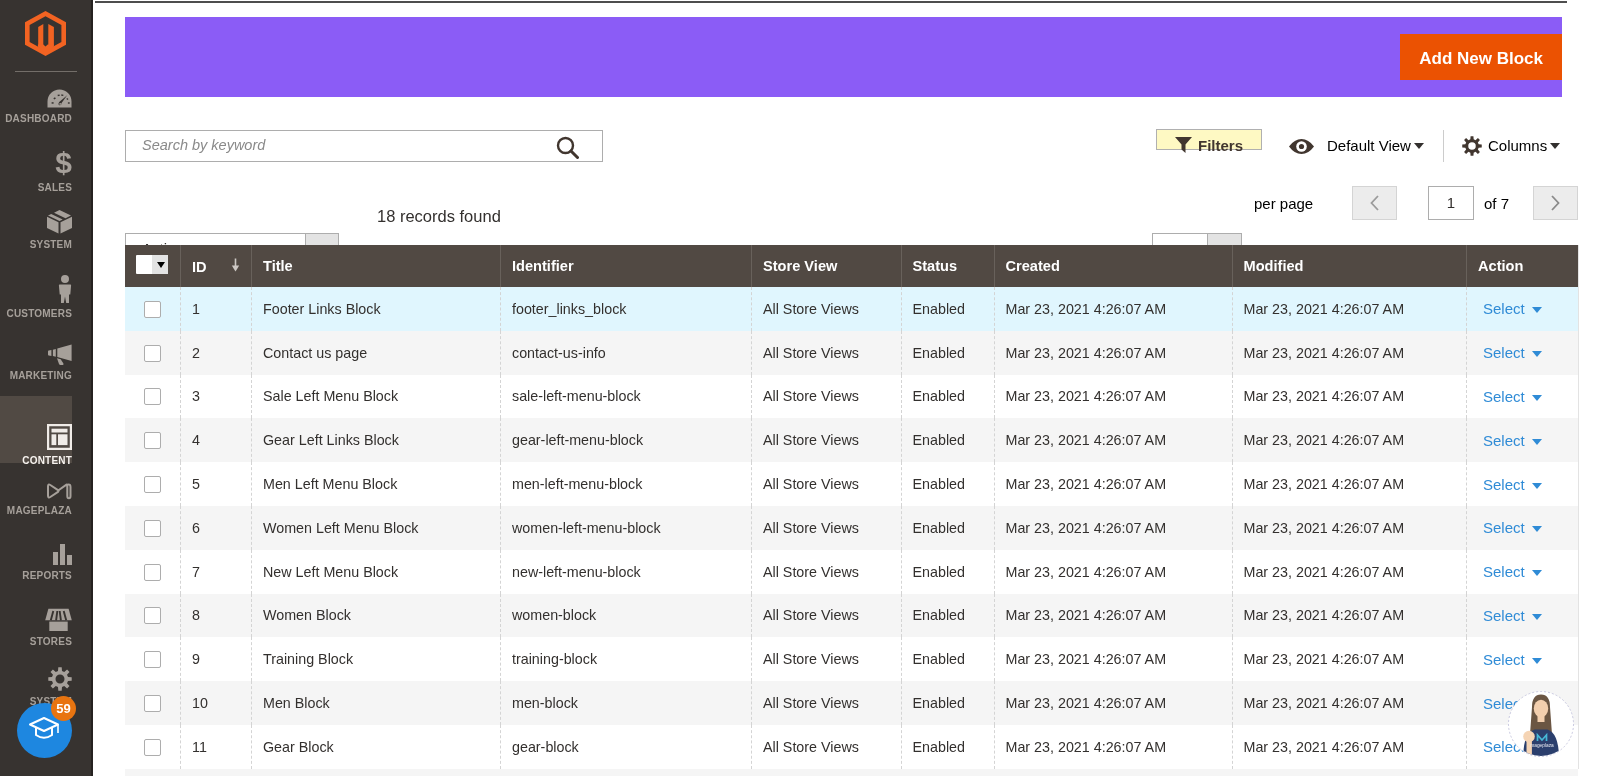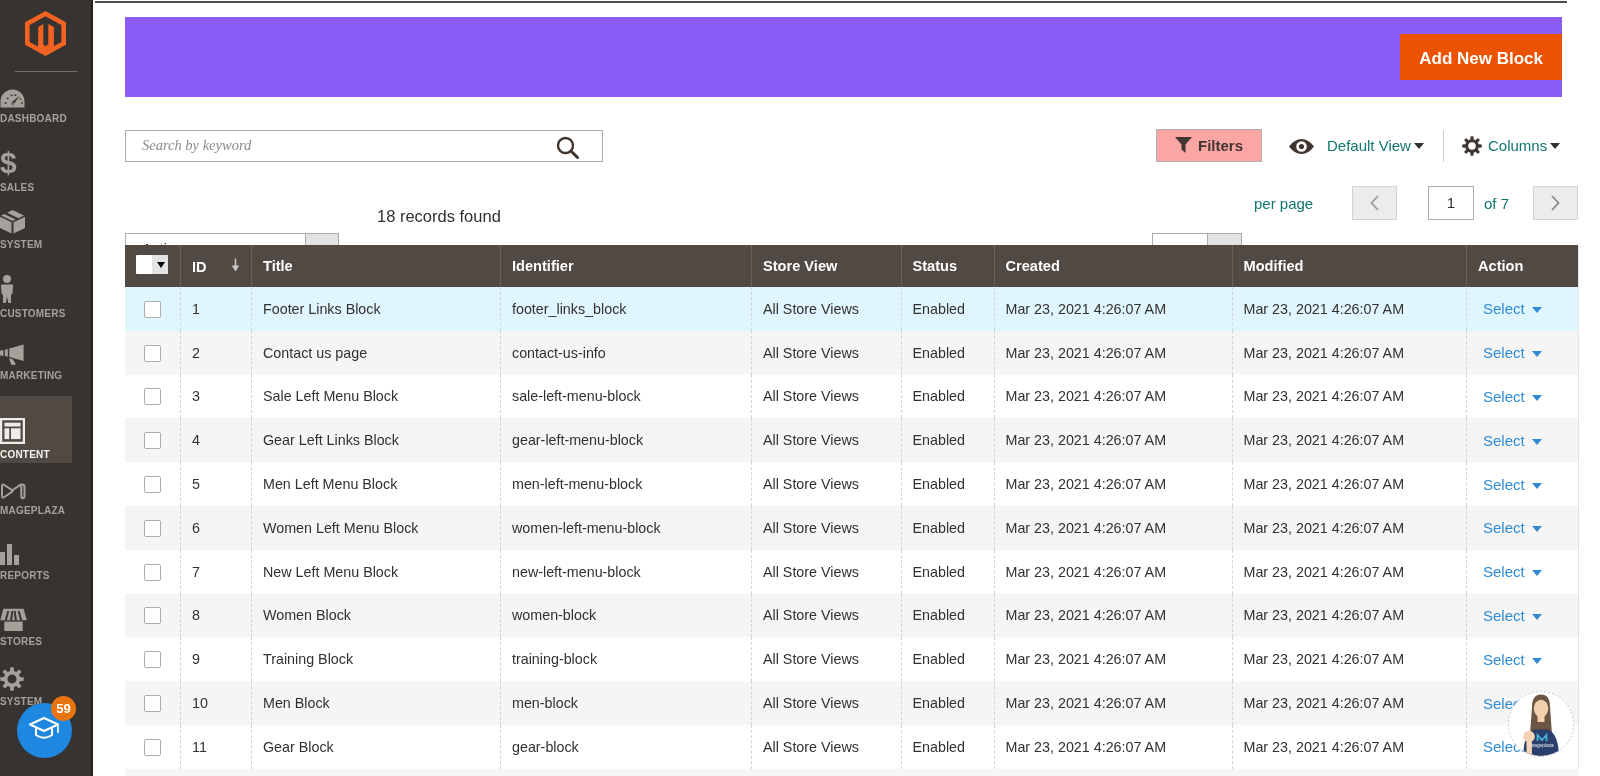--- a/index.html
+++ b/index.html
@@ -5,41 +5,41 @@
 * { margin:0; padding:0; box-sizing:border-box; }
 html,body { width:1600px; height:776px; overflow:hidden; background:#fff;
   font-family:"Liberation Sans", sans-serif; }
 #page { position:relative; width:1600px; height:776px; overflow:hidden; }
 
 
 #nav { position:absolute; left:0; top:0; width:93px; height:776px; background:#373330; }
 #nav .edge { position:absolute; right:0; top:0; width:2px; height:776px; background:#252220; z-index:9; }
 #logo { position:absolute; left:25px; top:11px; }
 #nav .divider { position:absolute; left:15px; top:71px; width:62px; height:1px; background:#736e69; }
-.mi { position:absolute; left:0; width:72px; text-align:left; }
+.mi { position:absolute; left:0; width:72px; text-align:right; }
 .mi .cap { display:block; margin-top:5px; font-size:10px; font-weight:600; letter-spacing:.2px; color:#a6a09a; }
 .mi svg { display:inline-block; vertical-align:top; }
 .mi.sel { background:#514a44; }
 .mi.sel .cap { color:#f7f3ef; }
 
 
 #topline { position:absolute; left:95px; top:1px; width:1472px; height:2px; background:#4e4e4e; }
 #actionbar { position:absolute; left:125px; top:17px; width:1437px; height:80px; background:#8b5cf6; }
 #addbtn { position:absolute; right:0; top:17px; height:46px; background:#eb5202; color:#fff;
   font-size:17px; font-weight:bold; line-height:49px; padding:0 19px; }
 
 
-#search { position:absolute; left:125px; top:130px; width:478px; height:32px; border:1px solid #adadad; background:#fff;font-family:Liberation Serif, serif; }
+#search { position:absolute; left:125px; top:130px; width:478px; height:32px; border:1px solid #adadad; background:#fff; }
 #search .ph { position:absolute; left:16px; top:6px; font-style:italic; font-size:14.5px; color:#8a8a8a; }
 #search svg { position:absolute; right:23px; top:5px; }
-#filters { position:absolute; left:1156px; top:129px; width:106px; height:33px; background:#fca5a5;
+#filters { position:absolute; left:1156px; top:129px; width:106px; height:21px; background:#fef9c3;
   border:1px solid #b0b0b0; text-align:center; }
 #filters .t { font-size:15px; font-weight:600; color:#41362f; line-height:31px; margin-left:6px; }
 #filters svg { vertical-align:-2px; }
-.tbtxt { position:absolute; font-size:15px; color:#0f766e; }
+.tbtxt { position:absolute; font-size:15px; color:#000000; }
 .caret { display:inline-block; width:0; height:0; border-left:5px solid transparent;
   border-right:5px solid transparent; border-top:6px solid #33302e; }
 #viewdiv { position:absolute; left:1443px; top:130px; width:1px; height:32px; background:#ccc; }
 
 
 .selbox { position:absolute; border:1px solid #adadad; background:#fff;margin-top:47px; }
 .selbox .cbtn { position:absolute; right:0; top:0; bottom:0; background:#e3e3e3; border-left:1px solid #adadad; text-align:center; }
 #records { position:absolute; left:377px; top:207px; font-size:16.5px; color:#33302e; }
 .pgbtn { position:absolute; width:45px; height:34px; background:#ececec; border:1px solid #d4d4d4;
   text-align:center; font-size:18px; line-height:32px; color:#9a9a9a; }
@@ -112,21 +112,21 @@
         </svg>
       <span class="cap">CUSTOMERS</span>
     </div>
     <div class="mi" style="top:344px">
       <svg width="24" height="21" viewBox="0 0 24 21">
           <path fill="#a6a09a" d="M23.6 0.5 L23.6 17 L9.3 13 L9.3 4.5 Z M7.8 5 L7.8 12.7 L4.9 12 L4.9 5.7 Z M0.7 6.6 L3.4 6 L3.4 12.1 L0.7 11.5 Q0 11.3 0 10.5 L0 7.6 Q0 6.8 0.7 6.6 Z M9 14.2 L12.7 15.2 L15.4 19.5 Q16 20.6 14.8 20.9 L12.4 21 Q11.5 21 11 20 Z"></path>
         </svg>
       <span class="cap">MARKETING</span>
     </div>
 
-    <div class="mi sel" style="top:396px;height:67px;padding-top:22px;">
+    <div class="mi sel" style="top:396px;height:67px;padding-top:28px;">
       <svg width="25" height="26" viewBox="0 0 25 26">
           <path fill="#f0ece8" fill-rule="evenodd" d="M0 0 L25 0 L25 26 L0 26 Z M2.2 2.3 L2.2 23.7 L22.8 23.7 L22.8 2.3 Z"></path>
           <rect x="4.5" y="4.7" width="16" height="3.8" fill="#f0ece8"></rect>
           <rect x="4.5" y="10.3" width="4.8" height="10.8" fill="#f0ece8"></rect>
           <rect x="11" y="10.3" width="9.5" height="10.8" fill="#f0ece8"></rect>
         </svg>
       <span class="cap">CONTENT</span>
     </div>
 
     <div class="mi" style="top:482px">

